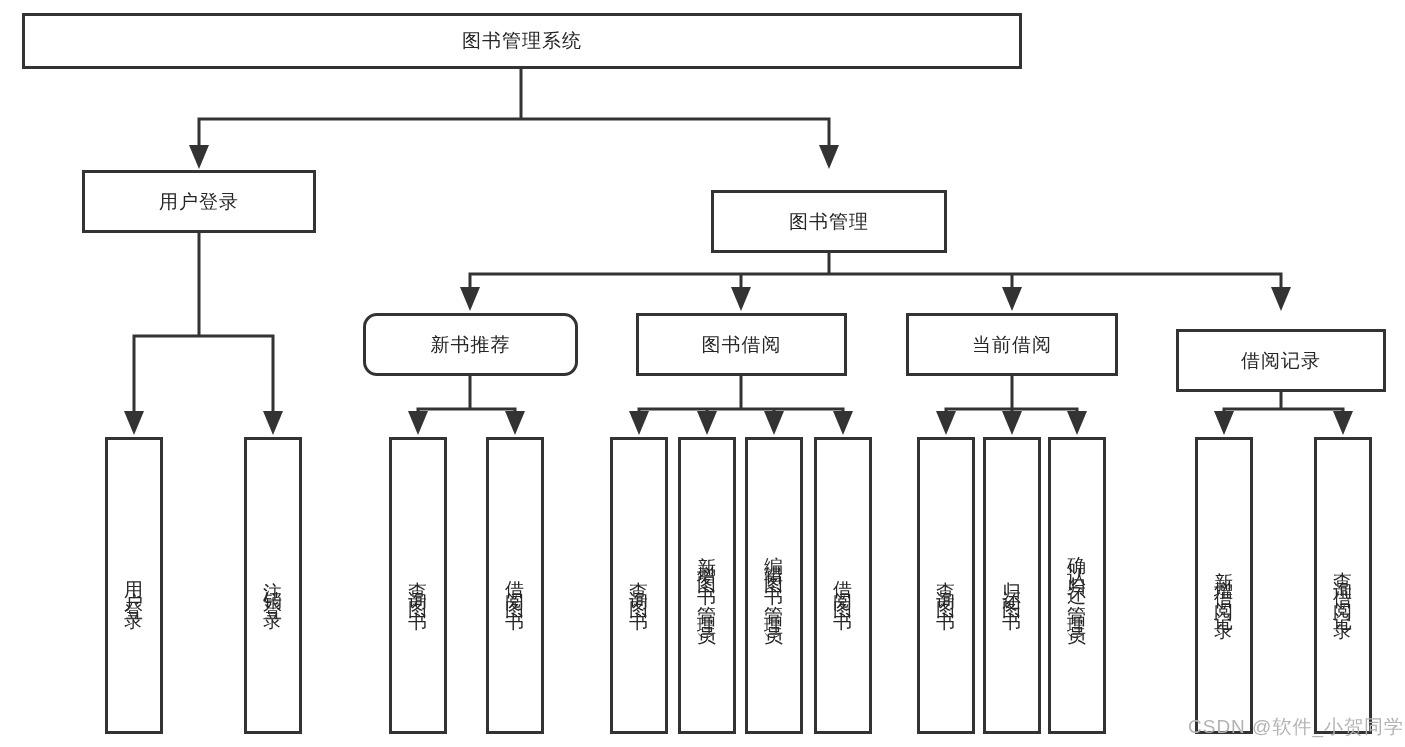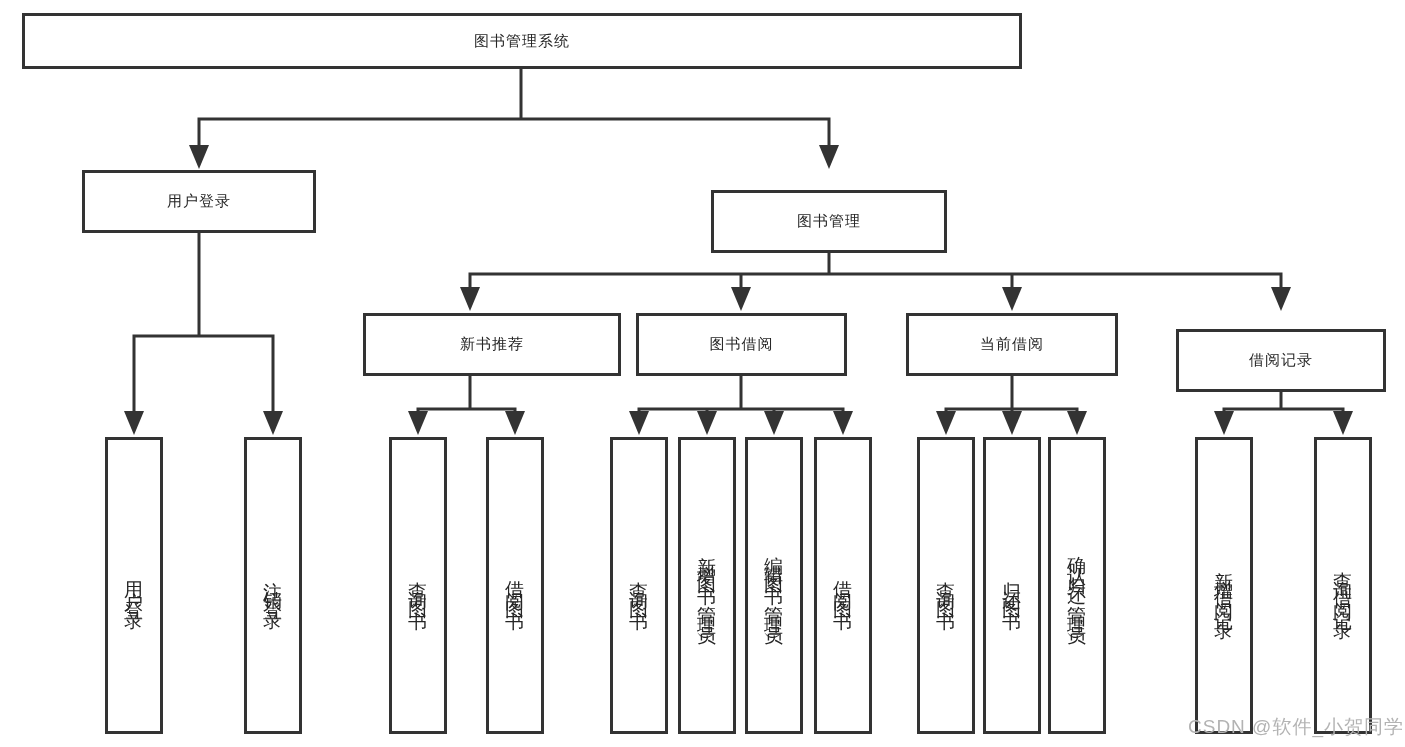--- a/index.html
+++ b/index.html
@@ -28,27 +28,27 @@
   .node {
     position: absolute;
     box-sizing: border-box;
     border: 3px solid var(--line);
     background: var(--background);
     display: flex;
     align-items: center;
     justify-content: center;
     text-align: center;
   }
-  .h-node { font-size: 15px; letter-spacing: 1px; }
+  .h-node { font-size: 19px; letter-spacing: 1px; }
   .root-node   { left: 22px;  top: 13px;  width: 1000px; height: 56px; }
   .l2-node     { top: 170px; height: 63px; }
   .l2-0        { left: 82px;  width: 234px; }
   .l2-1        { left: 711px; width: 236px; margin-top: 20px; }
   .l3-node     { top: 313px; height: 63px; }
-  .l3-0        { left: 363px;  width: 258px; }
+  .l3-0        { left: 363px;  width: 215px; border-radius: 14px; }
   .l3-1        { left: 636px;  width: 211px; }
   .l3-2        { left: 906px;  width: 212px; }
   .l3-3        { left: 1176px; width: 210px; margin-top: 16px; }
   .leaf-node   { top: 437px; height: 297px; width: 58px; }
   .leaf-a0 { left: 105px; }  .leaf-a1 { left: 244px; }
   .leaf-b0 { left: 389px; }  .leaf-b1 { left: 486px; }
   .leaf-c0 { left: 610px; }  .leaf-c1 { left: 678px; }
   .leaf-c2 { left: 745px; }  .leaf-c3 { left: 814px; }
   .leaf-d0 { left: 917px; }  .leaf-d1 { left: 983px; }
   .leaf-d2 { left: 1048px; }

